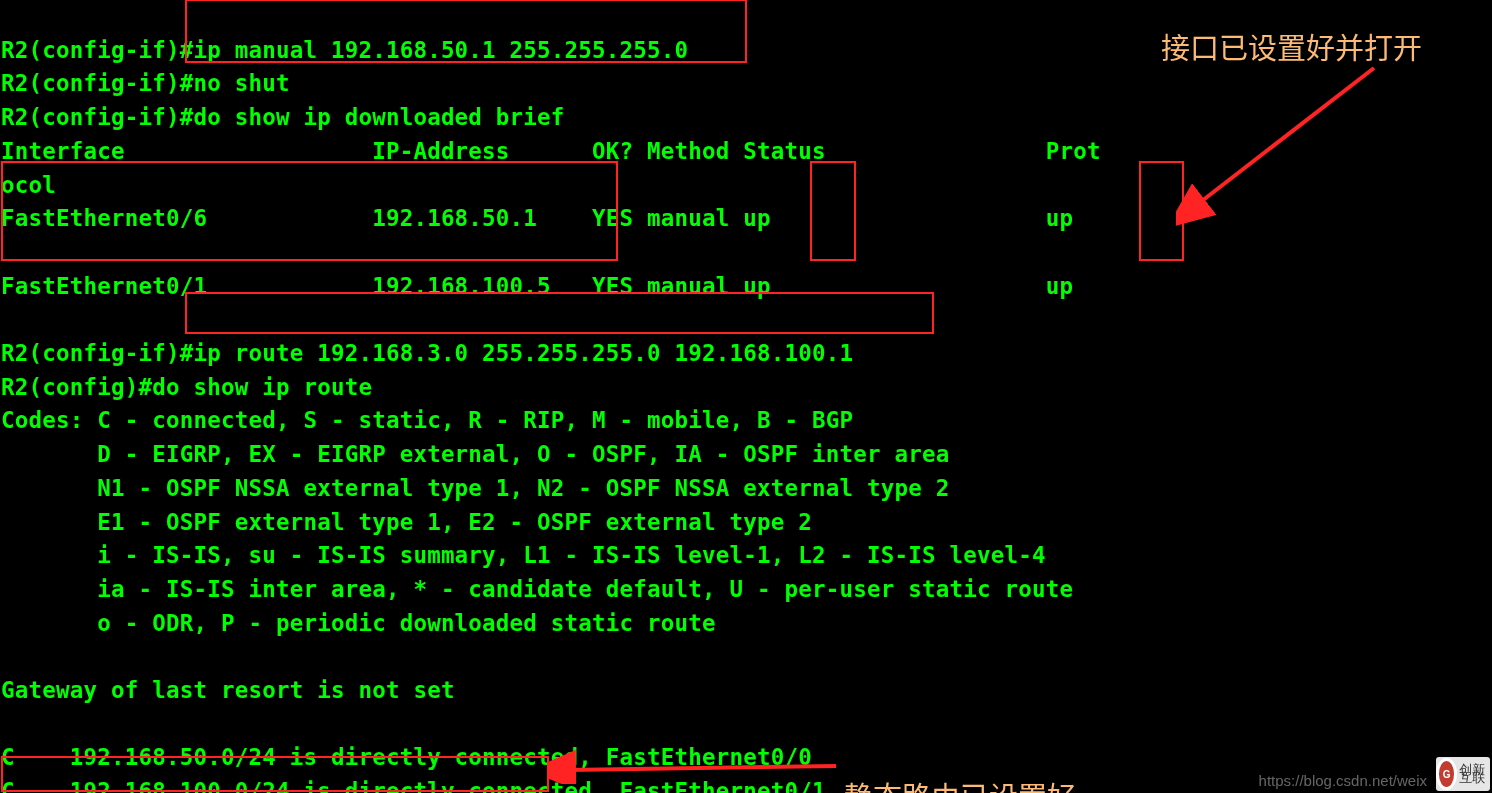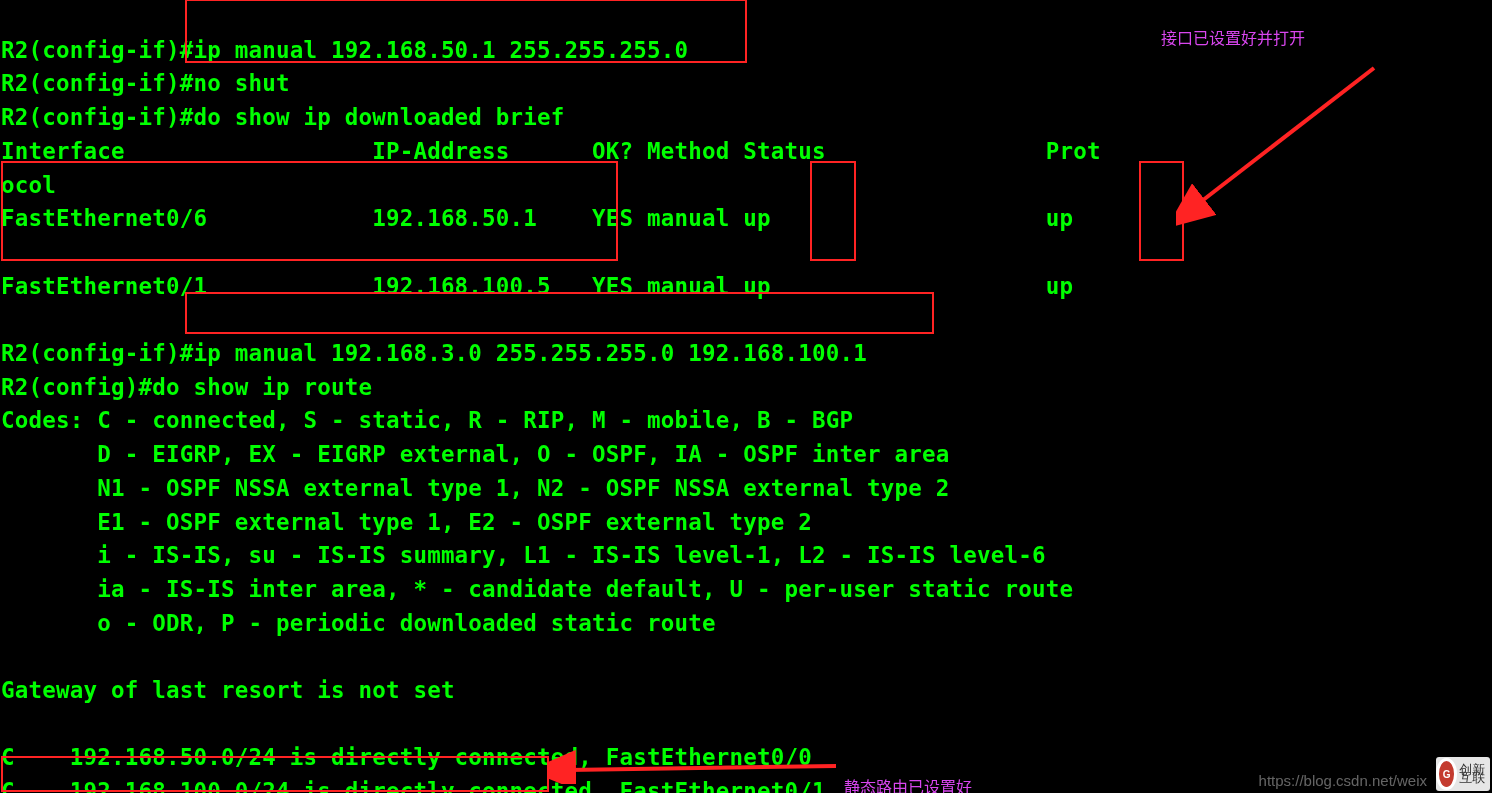--- a/index.html
+++ b/index.html
@@ -23,23 +23,23 @@
     line-height: 33.7px;
   }
   .hlbox {
     position: absolute;
     border: 2.5px solid #ff2323;
     pointer-events: none;
     box-sizing: border-box;
   }
   .annotation {
     position: absolute;
-    color: #d946ef;
+    color: #fdba74;
     font-family: "Microsoft YaHei", "SimHei", "Noto Sans CJK SC", Arial, sans-serif;
-    font-size: 16px;
+    font-size: 29px;
     font-weight: 400;
     white-space: nowrap;
   }
   .arrow {
     position: absolute;
     pointer-events: none;
   }
   .watermark-text {
     position: absolute;
     right: 65px;
@@ -87,27 +87,27 @@
 <div class="terminal">
 <span>R2(config-if)#ip manual 192.168.50.1 255.255.255.0</span>
 <span>R2(config-if)#no shut</span>
 <span>R2(config-if)#do show ip downloaded brief</span>
 <span>Interface                  IP-Address      OK? Method Status                Prot</span>
 <span>ocol</span>
 <span>FastEthernet0/6            192.168.50.1    YES manual up                    up</span>
 <span></span>
 <span>FastEthernet0/1            192.168.100.5   YES manual up                    up</span>
 <span></span>
-<span>R2(config-if)#ip manual 192.168.3.0 255.255.255.0 192.168.100.1</span>
+<span>R2(config-if)#ip route 192.168.3.0 255.255.255.0 192.168.100.1</span>
 <span>R2(config)#do show ip route</span>
 <span>Codes: C - connected, S - static, R - RIP, M - mobile, B - BGP</span>
 <span>       D - EIGRP, EX - EIGRP external, O - OSPF, IA - OSPF inter area</span>
 <span>       N1 - OSPF NSSA external type 1, N2 - OSPF NSSA external type 2</span>
 <span>       E1 - OSPF external type 1, E2 - OSPF external type 2</span>
-<span>       i - IS-IS, su - IS-IS summary, L1 - IS-IS level-1, L2 - IS-IS level-6</span>
+<span>       i - IS-IS, su - IS-IS summary, L1 - IS-IS level-1, L2 - IS-IS level-4</span>
 <span>       ia - IS-IS inter area, * - candidate default, U - per-user static route</span>
 <span>       o - ODR, P - periodic downloaded static route</span>
 <span></span>
 <span>Gateway of last resort is not set</span>
 <span></span>
 <span>C    192.168.50.0/24 is directly connected, FastEthernet0/0</span>
 <span>C    192.168.100.0/24 is directly connected, FastEthernet0/1</span>
 
 </div>
 

